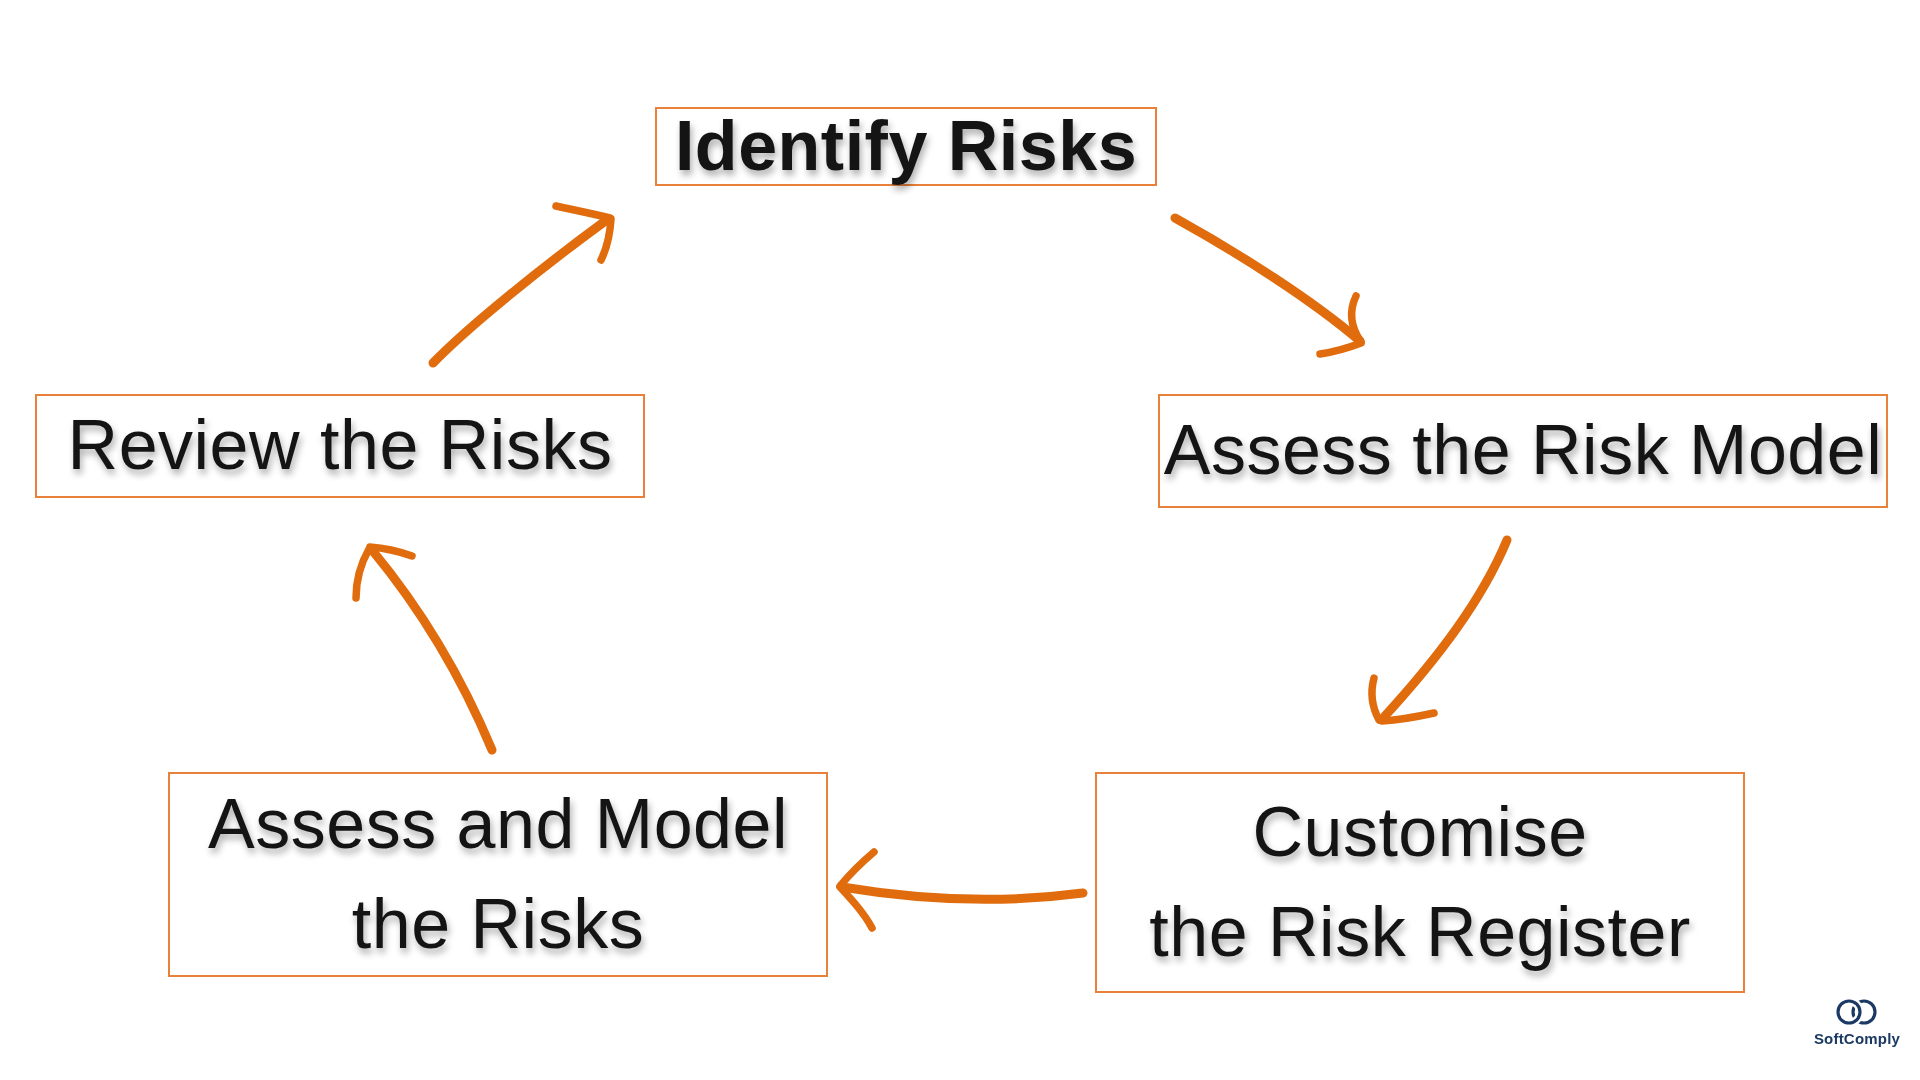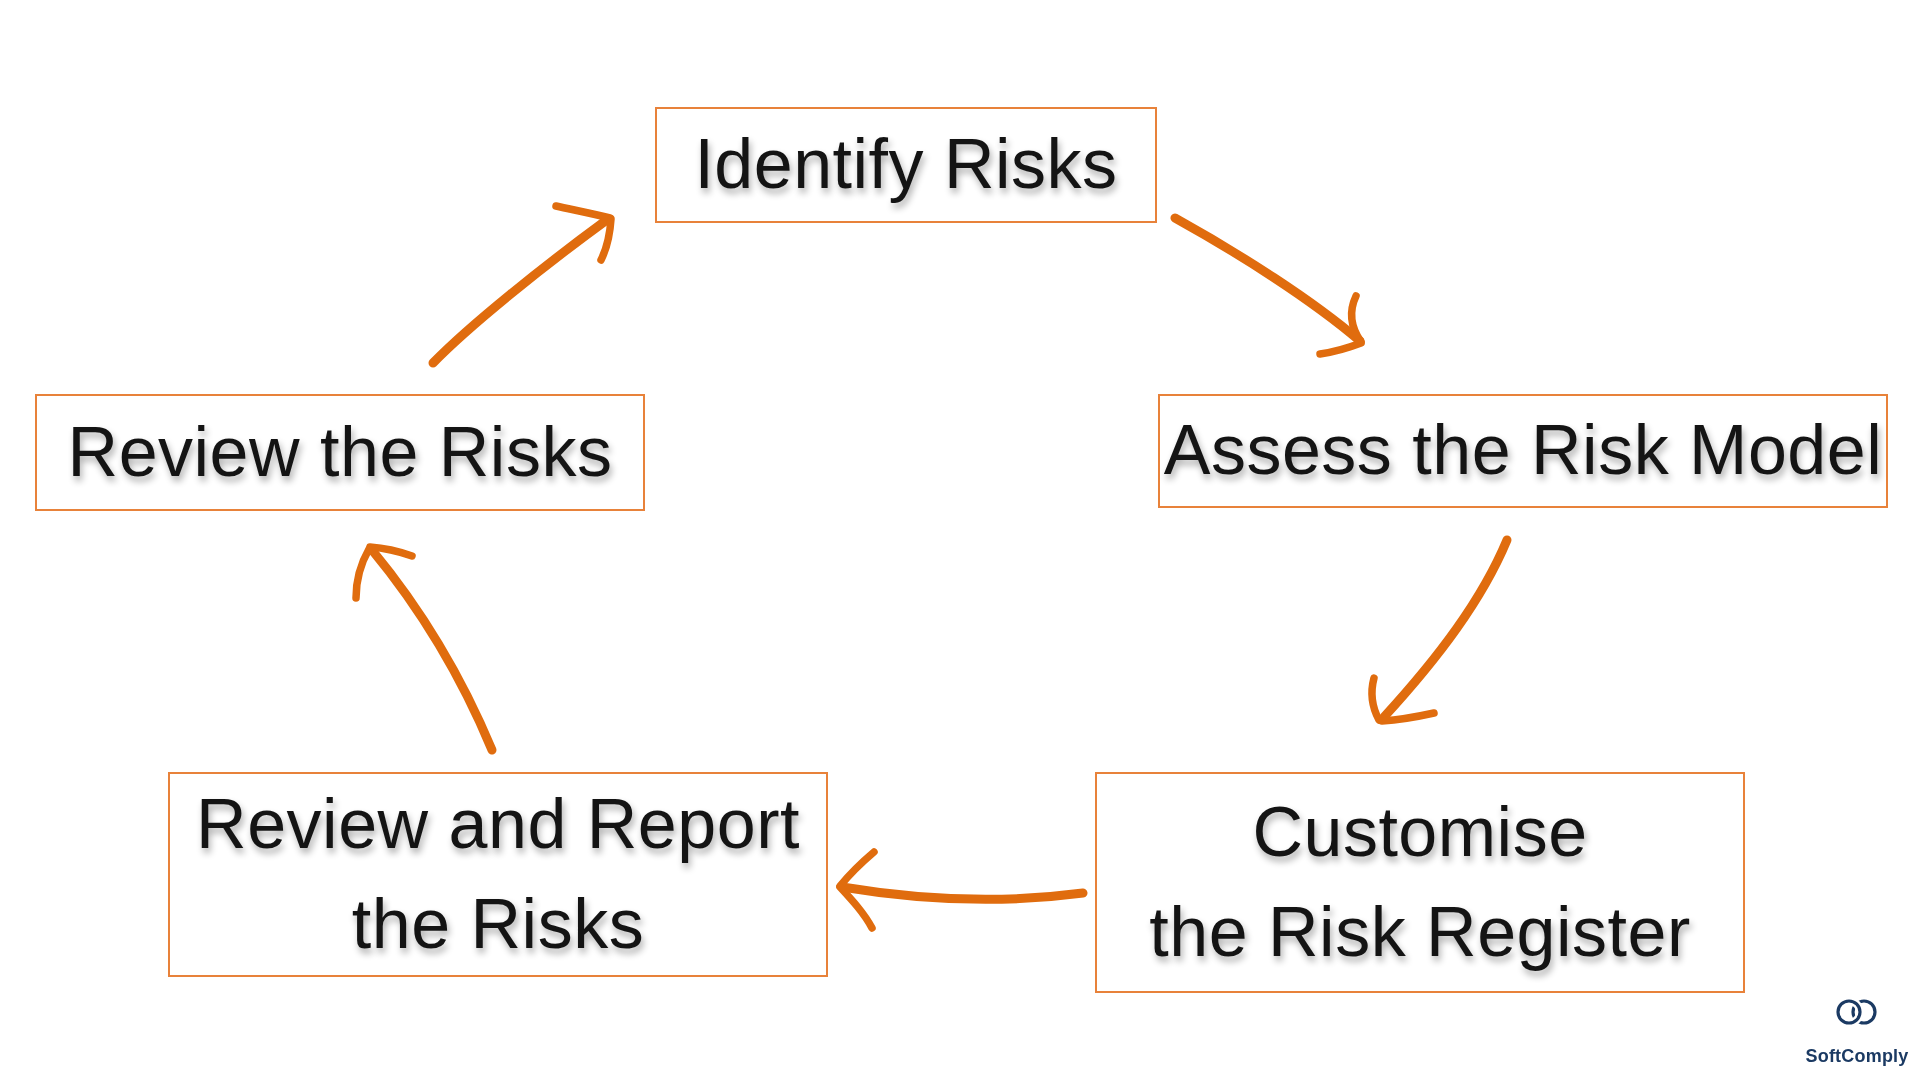--- a/index.html
+++ b/index.html
@@ -34,35 +34,35 @@
     border:2px solid var(--box-border);
     display:flex;align-items:center;justify-content:center;
     text-align:center;
     font-size:70px;
     line-height:1.42;
     color:var(--text);
     white-space:pre-line;
     text-shadow:2px 5px 7px rgba(0,0,0,0.32);
     letter-spacing:0.5px;
   }
-  .box-identify { left:655px;  top:107px; width:502px; height:116px; }
+  .box-identify { left:655px;  top:107px; width:502px; height:79px;font-weight:bold; }
   .box-define   { left:1158px; top:394px; width:730px; height:114px; }
   .box-customise{ left:1095px; top:772px; width:650px; height:221px; }
   .box-assess   { left:168px;  top:772px; width:660px; height:205px; }
-  .box-review   { left:35px;   top:394px; width:610px; height:117px; }
+  .box-review   { left:35px;   top:394px; width:610px; height:104px; }
   .logo{
     position:absolute;left:1802px;top:997px;width:110px;
     display:flex;flex-direction:column;align-items:center;
     color:var(--logo-navy);
   }
   .logo-text{
-    font-size:18px;
+    font-size:15px;
     font-weight:bold;
     letter-spacing:0.2px;
-    margin-top:19px;
+    margin-top:3px;
     color:var(--logo-navy);
   }
 </style>
 </head>
 <body>
 
 <svg class="arrow-layer" viewBox="0 0 1920 1080" xmlns="http://www.w3.org/2000/svg">
   <g>
     <path class="shaft" d="M 433 363 C 470 325, 545 265, 608 219"></path>
     <path class="barb" d="M 556 206 C 574 210, 594 214, 610 218"></path>
@@ -87,21 +87,21 @@
     <path class="shaft" d="M 492 750 C 462 678, 420 608, 372 550"></path>
     <path class="barb" d="M 412 556 C 398 551, 384 548, 370 547"></path>
     <path class="barb" d="M 356 598 C 356 580, 361 563, 369 549"></path>
   </g>
 </svg>
 
 <div class="step-box box-identify">Identify Risks</div>
 <div class="step-box box-define">Assess the Risk Model</div>
 <div class="step-box box-customise">Customise
 the Risk Register</div>
-<div class="step-box box-assess">Review and Report
+<div class="step-box box-assess">Assess and Model
 the Risks</div>
 <div class="step-box box-review">Review the Risks</div>
 
 <div class="logo">
   <svg width="46" height="30" viewBox="0 0 46 30" xmlns="http://www.w3.org/2000/svg">
     <circle cx="30" cy="15" r="11" fill="none" stroke="currentColor" stroke-width="3.2"></circle>
     <circle cx="15" cy="15" r="11" fill="none" stroke="#ffffff" stroke-width="8"></circle>
     <circle cx="15" cy="15" r="11" fill="none" stroke="currentColor" stroke-width="3.2"></circle>
   </svg>
   <span class="logo-text">SoftComply</span>

